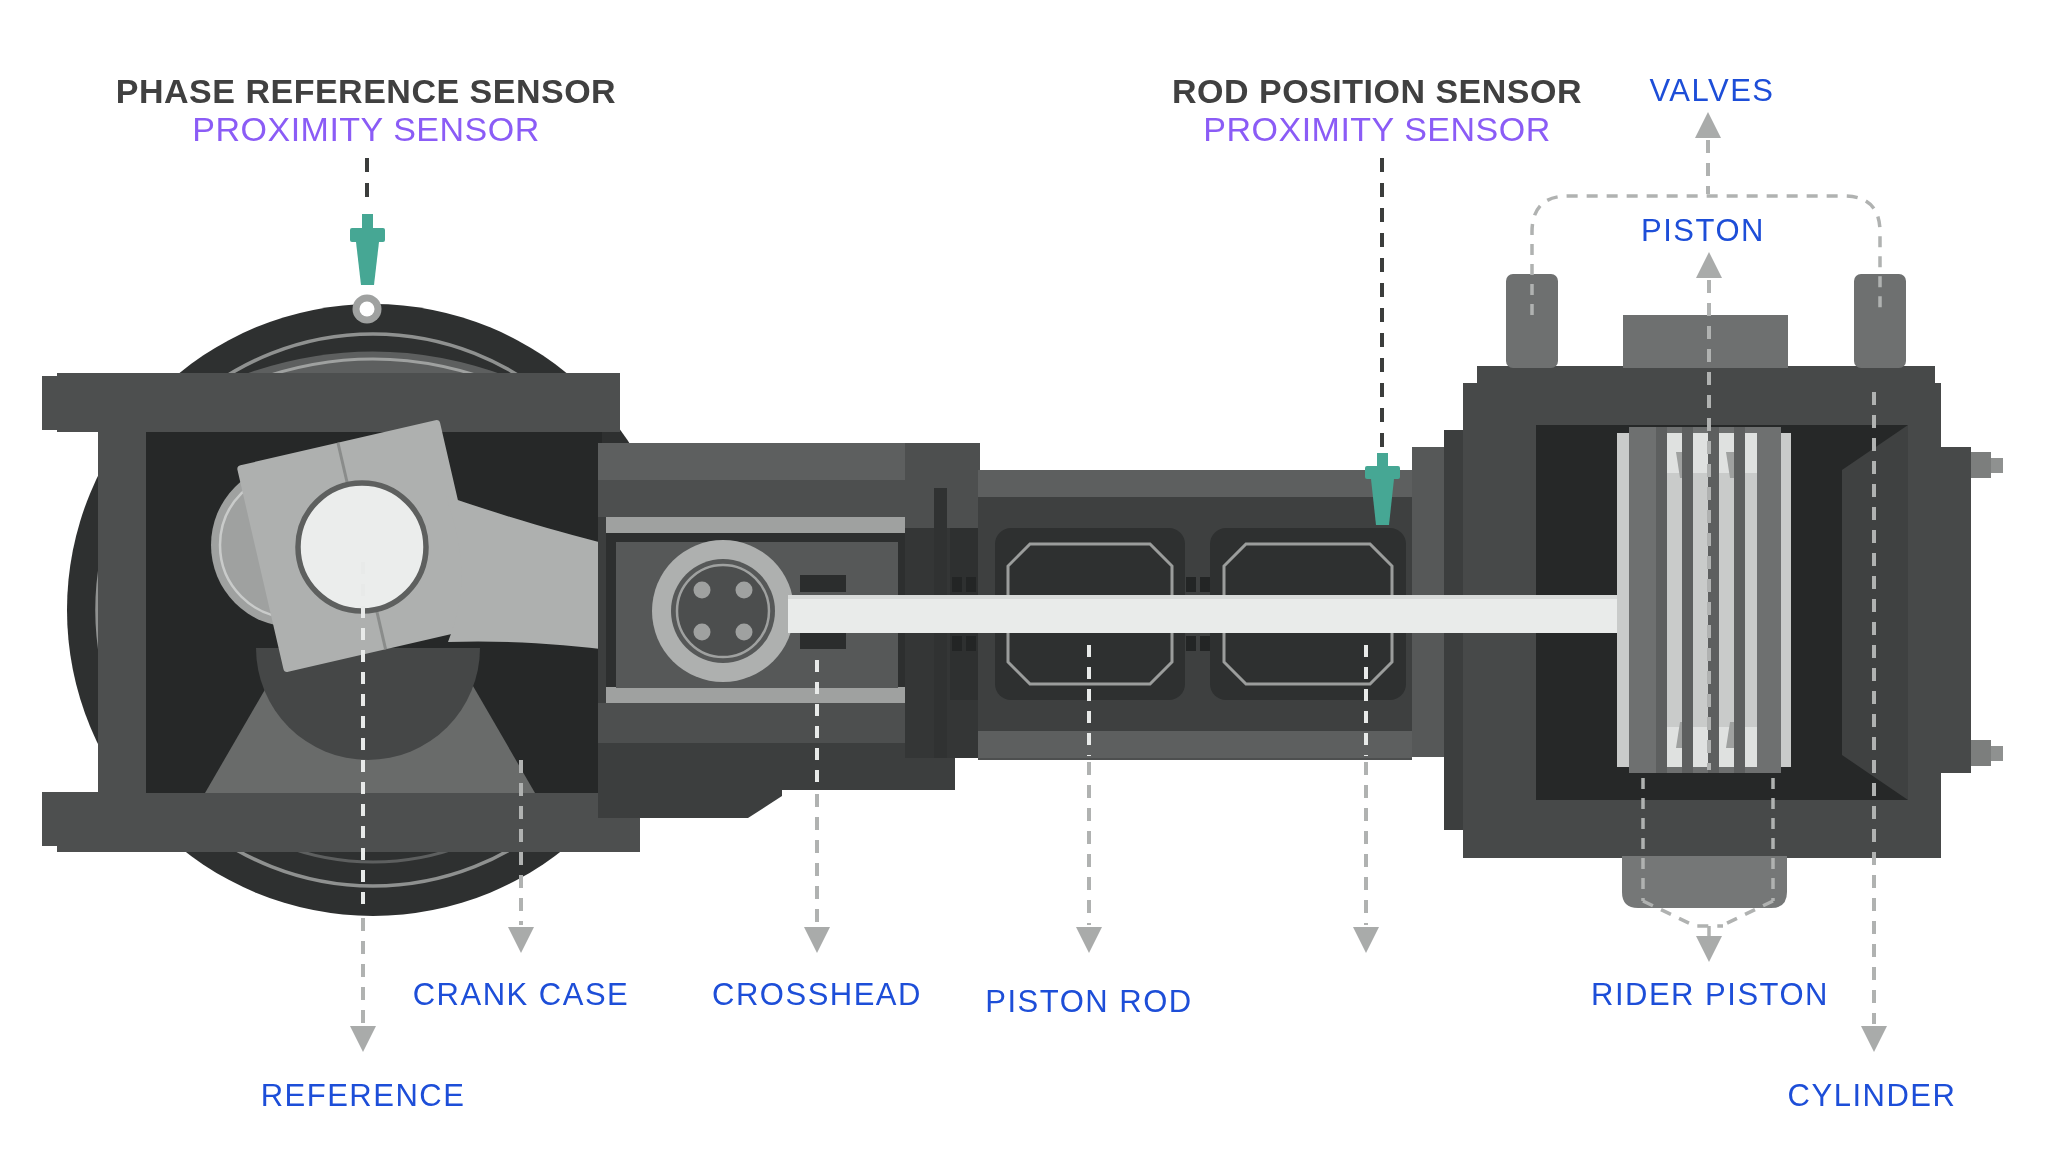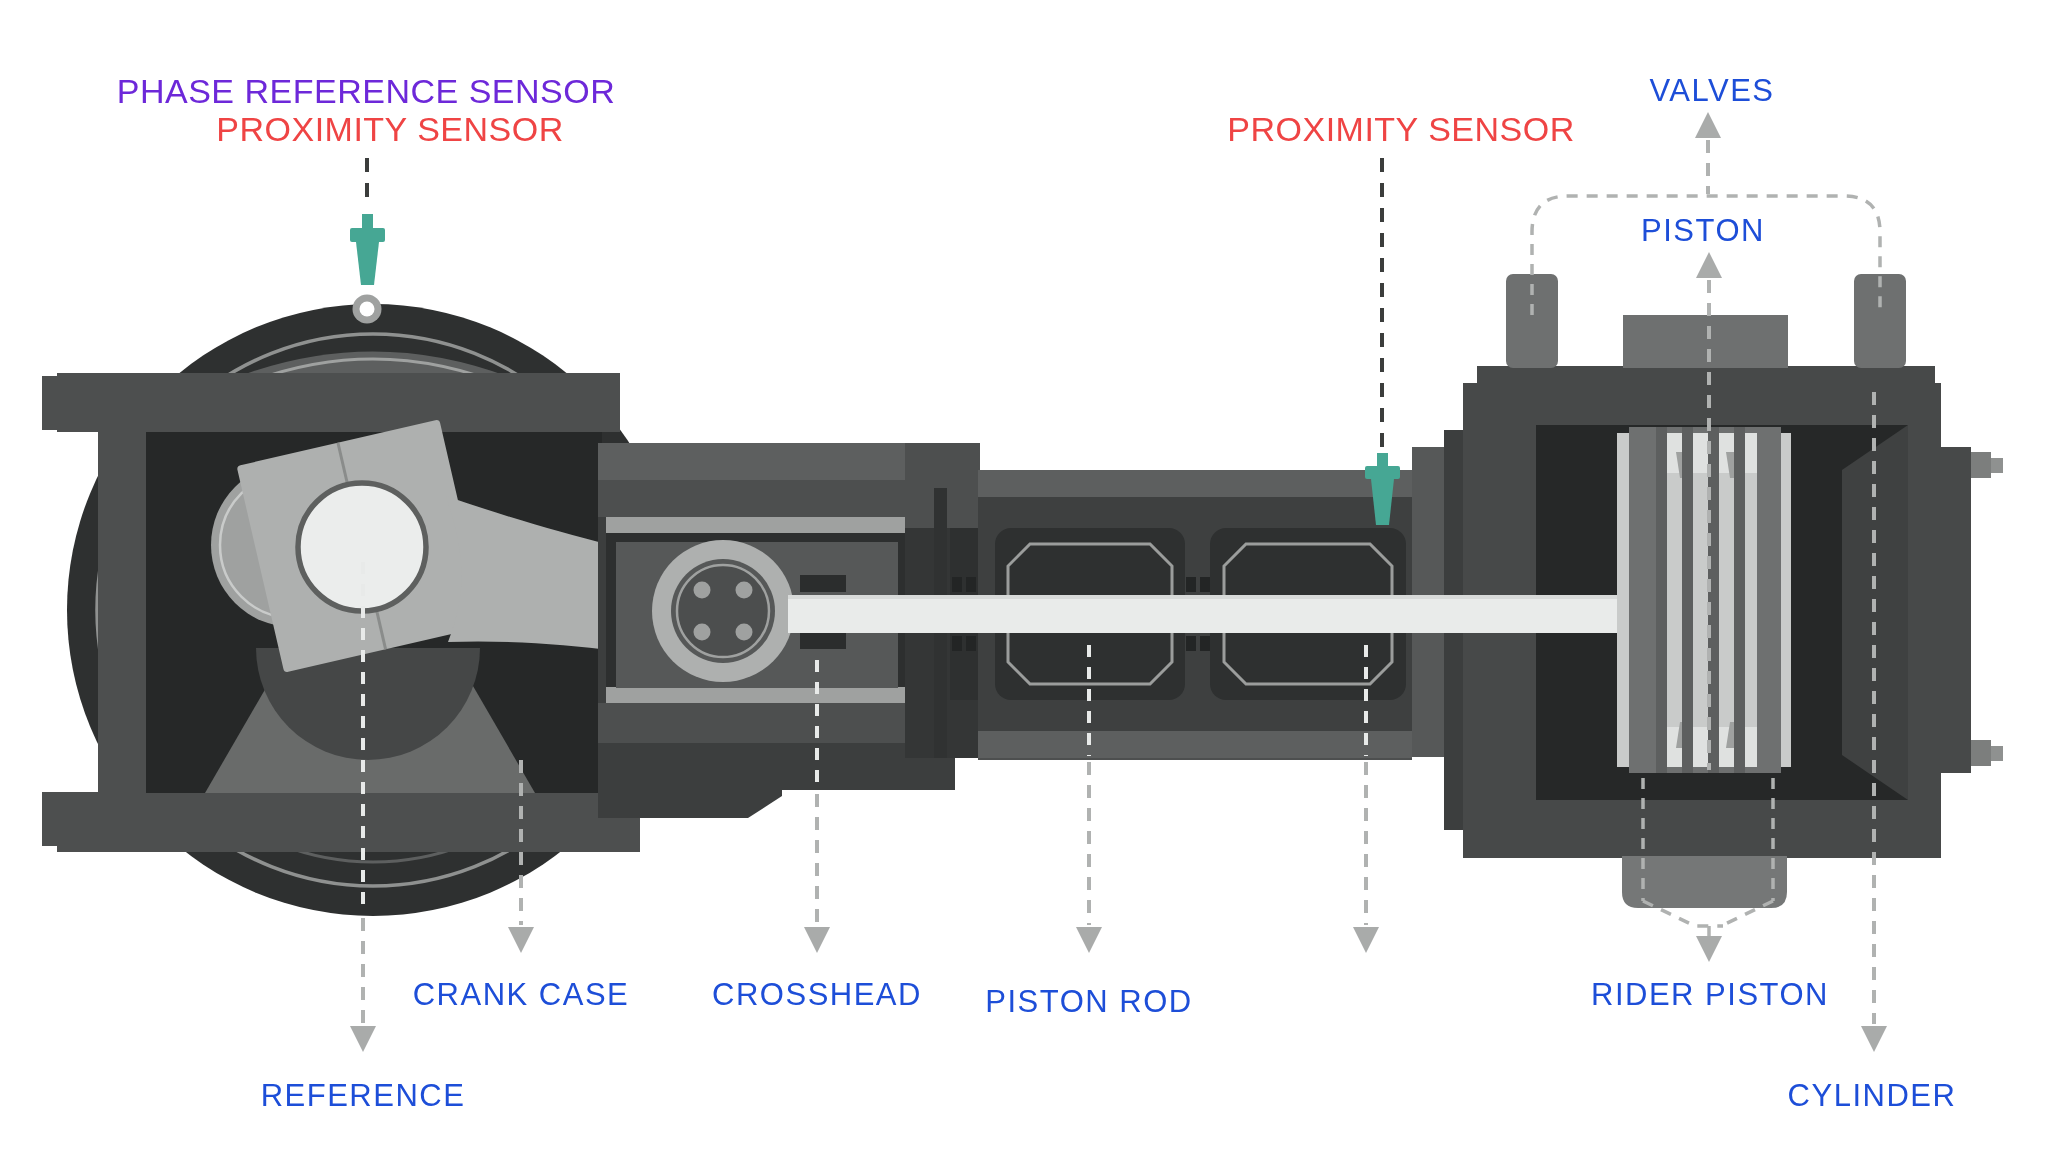--- a/index.html
+++ b/index.html
@@ -2,22 +2,22 @@
 <html><head>
 <meta charset="utf-8">
 <style>
   html,body { margin:0; padding:0; background:#ffffff; }
   .stage {
     position:relative; width:2048px; height:1168px; background:#ffffff;
     overflow:hidden; font-family:"Liberation Sans", sans-serif;
   }
   .stage svg { position:absolute; left:0; top:0; }
   .lbl { position:absolute; transform:translateX(-50%); white-space:nowrap; }
-  .lbl-title { font-size:34px; font-weight:normal; color:#6d28d9; letter-spacing:.5px; }
-  .lbl-sub   { font-size:34px; font-weight:400;  color:#ef4444; letter-spacing:.5px;margin-left:24px; }
+  .lbl-title { font-size:34px; font-weight:bold; color:#404040; letter-spacing:.5px; }
+  .lbl-sub   { font-size:34px; font-weight:400;  color:#8b5cf6; letter-spacing:.5px; }
   .lbl-gray  { font-size:31px; font-weight:400;  color:#1d4ed8; letter-spacing:1.5px; }
 </style>
 </head>
 <body>
 
 <div class="stage">
 
   <svg width="2048" height="1168" viewBox="0 0 2048 1168">
 
     <g>
@@ -203,20 +203,21 @@
       <path d="M1696,936 L1722,936 L1709,962 Z"></path>
       <path d="M1861,1026 L1887,1026 L1874,1052 Z"></path>
       <path d="M1695,138 L1721,138 L1708,112 Z"></path>
       <path d="M1696,278 L1722,278 L1709,252 Z"></path>
     </g>
   </svg>
 
   <div class="lbl lbl-title" style="left:366px; top:72px;">PHASE REFERENCE SENSOR</div>
   <div class="lbl lbl-sub" style="left:366px; top:110px;">PROXIMITY SENSOR</div>
 
+  <div class="lbl lbl-title" style="left:1377px; top:72px;">ROD POSITION SENSOR</div>
   <div class="lbl lbl-sub" style="left:1377px; top:110px;">PROXIMITY SENSOR</div>
 
   <div class="lbl lbl-gray" style="left:1712px; top:73px;">VALVES</div>
   <div class="lbl lbl-gray" style="left:1703px; top:213px;">PISTON</div>
 
   <div class="lbl lbl-gray" style="left:521px;  top:977px;">CRANK CASE</div>
   <div class="lbl lbl-gray" style="left:817px;  top:977px;">CROSSHEAD</div>
   <div class="lbl lbl-gray" style="left:1089px; top:977px;margin-top:7px;">PISTON ROD</div>
   <div class="lbl lbl-gray" style="left:1710px; top:977px;">RIDER PISTON</div>
 

